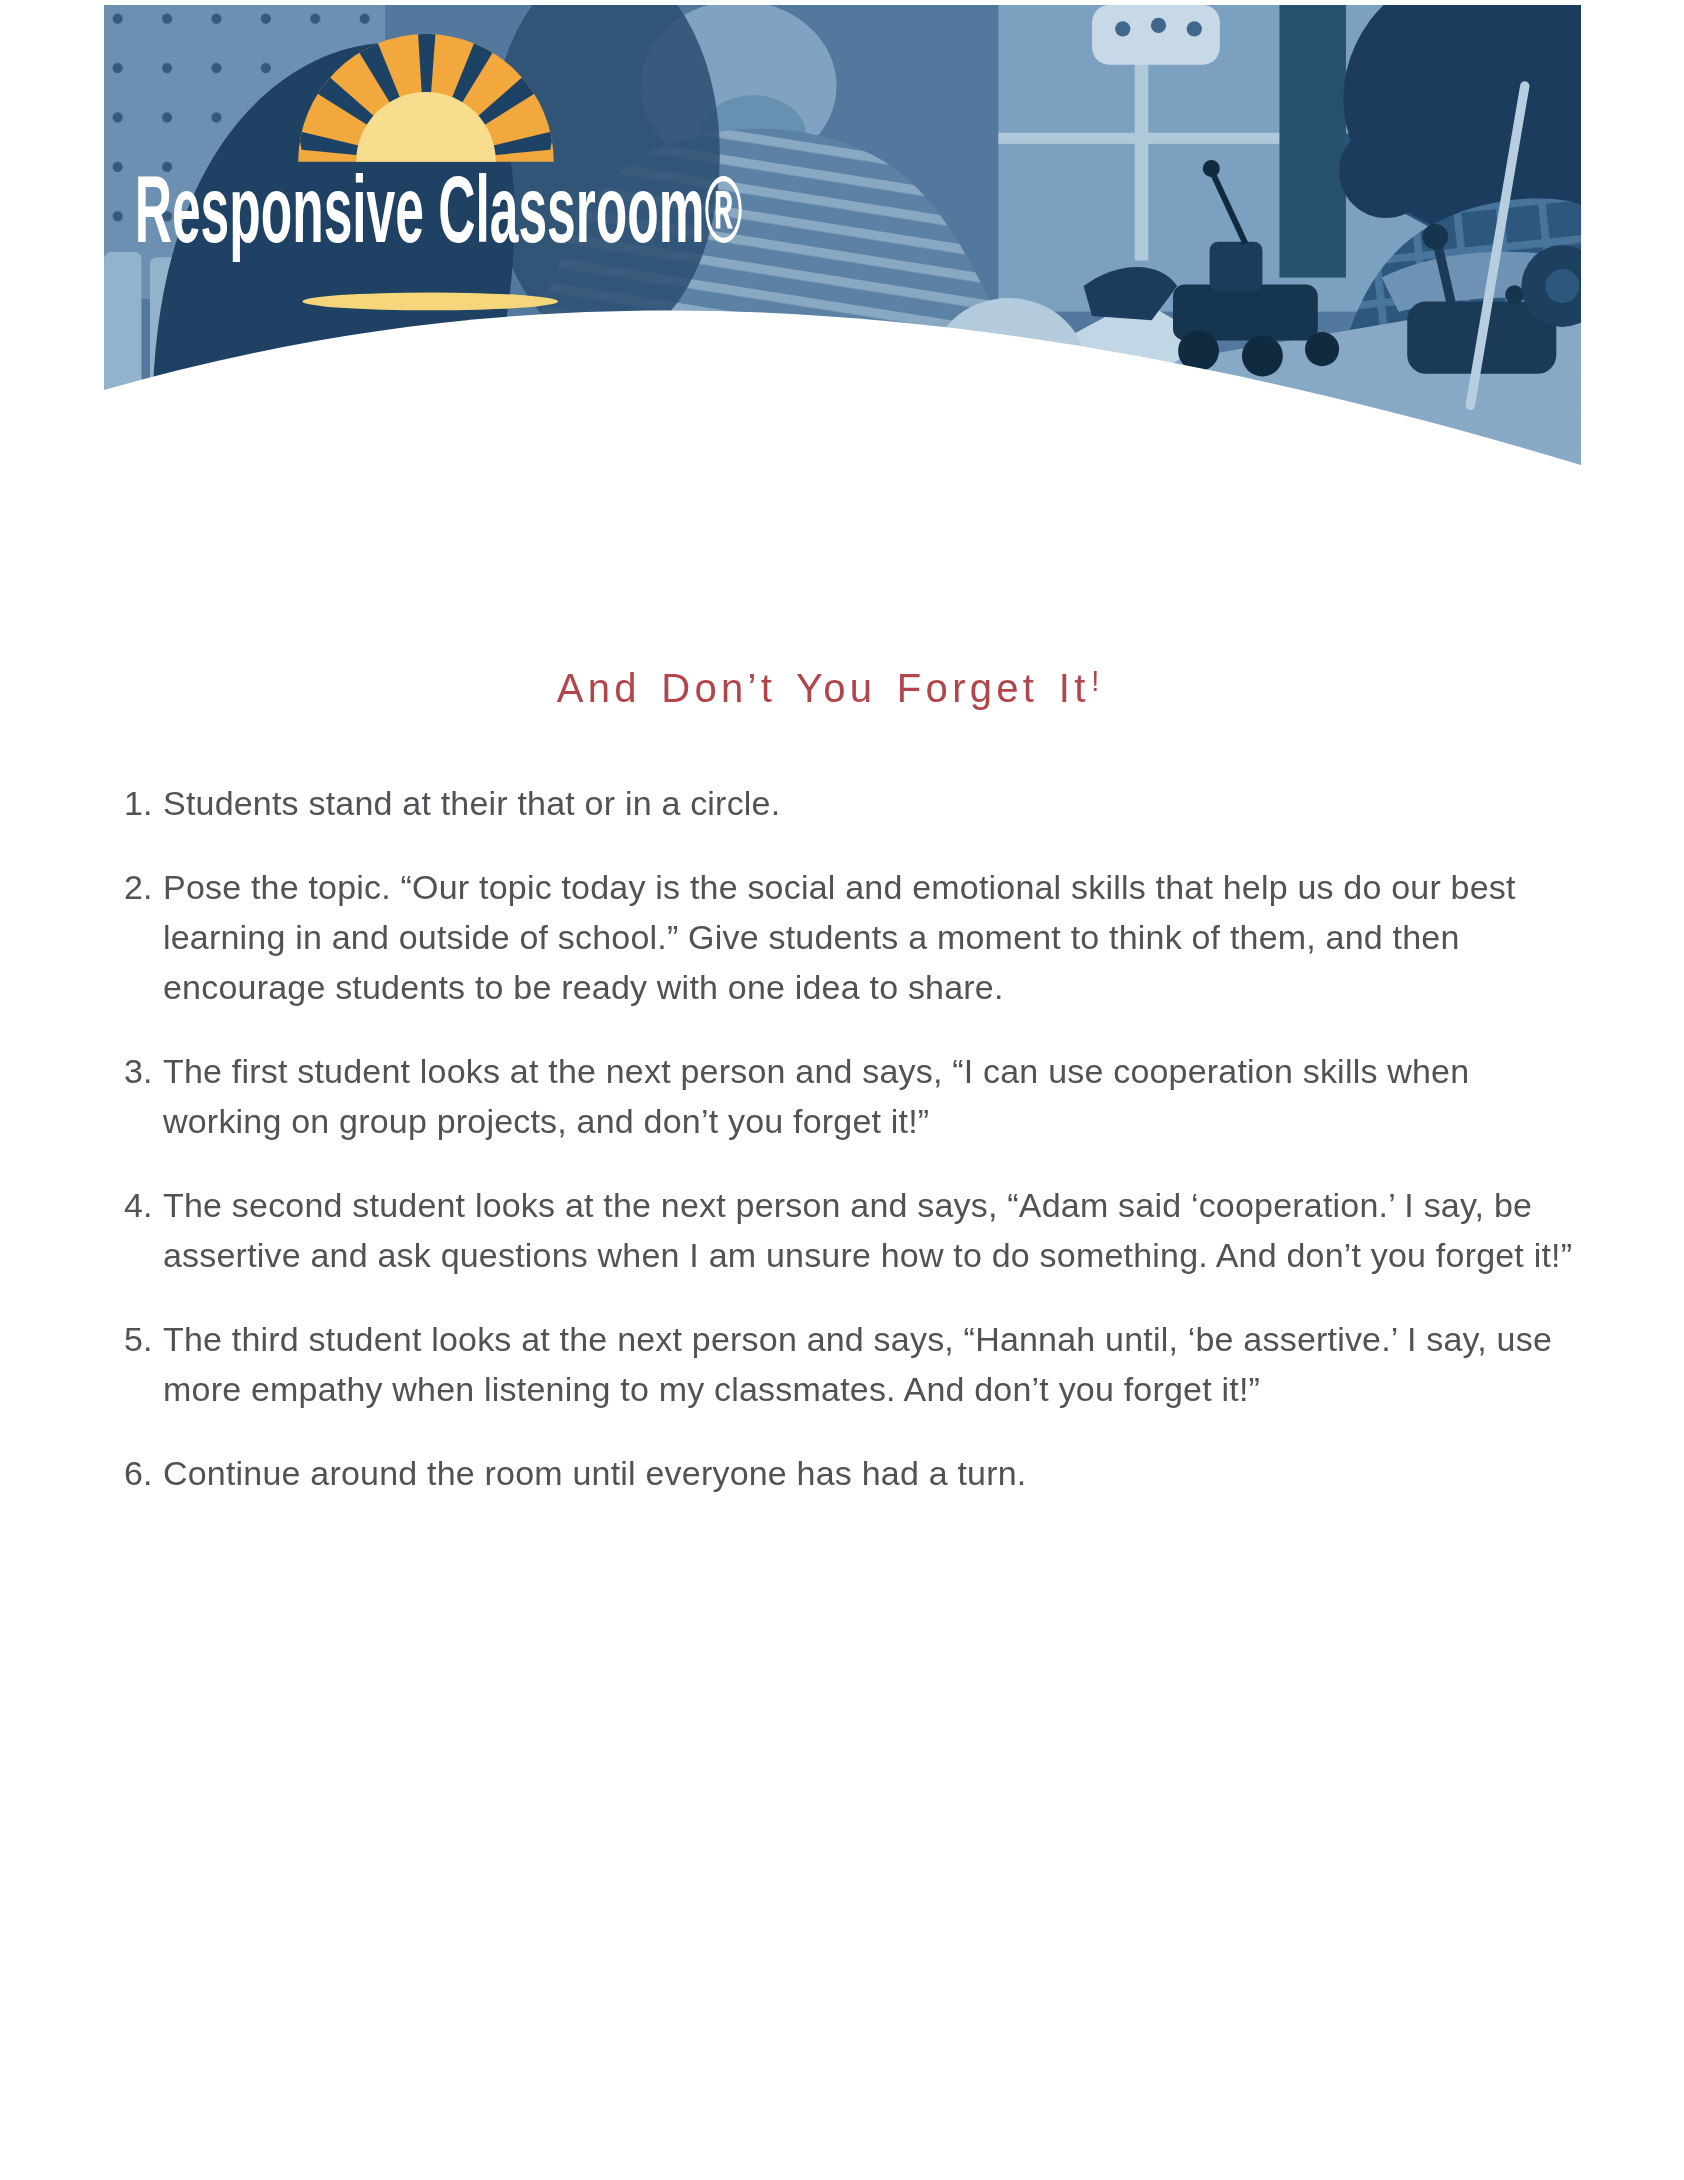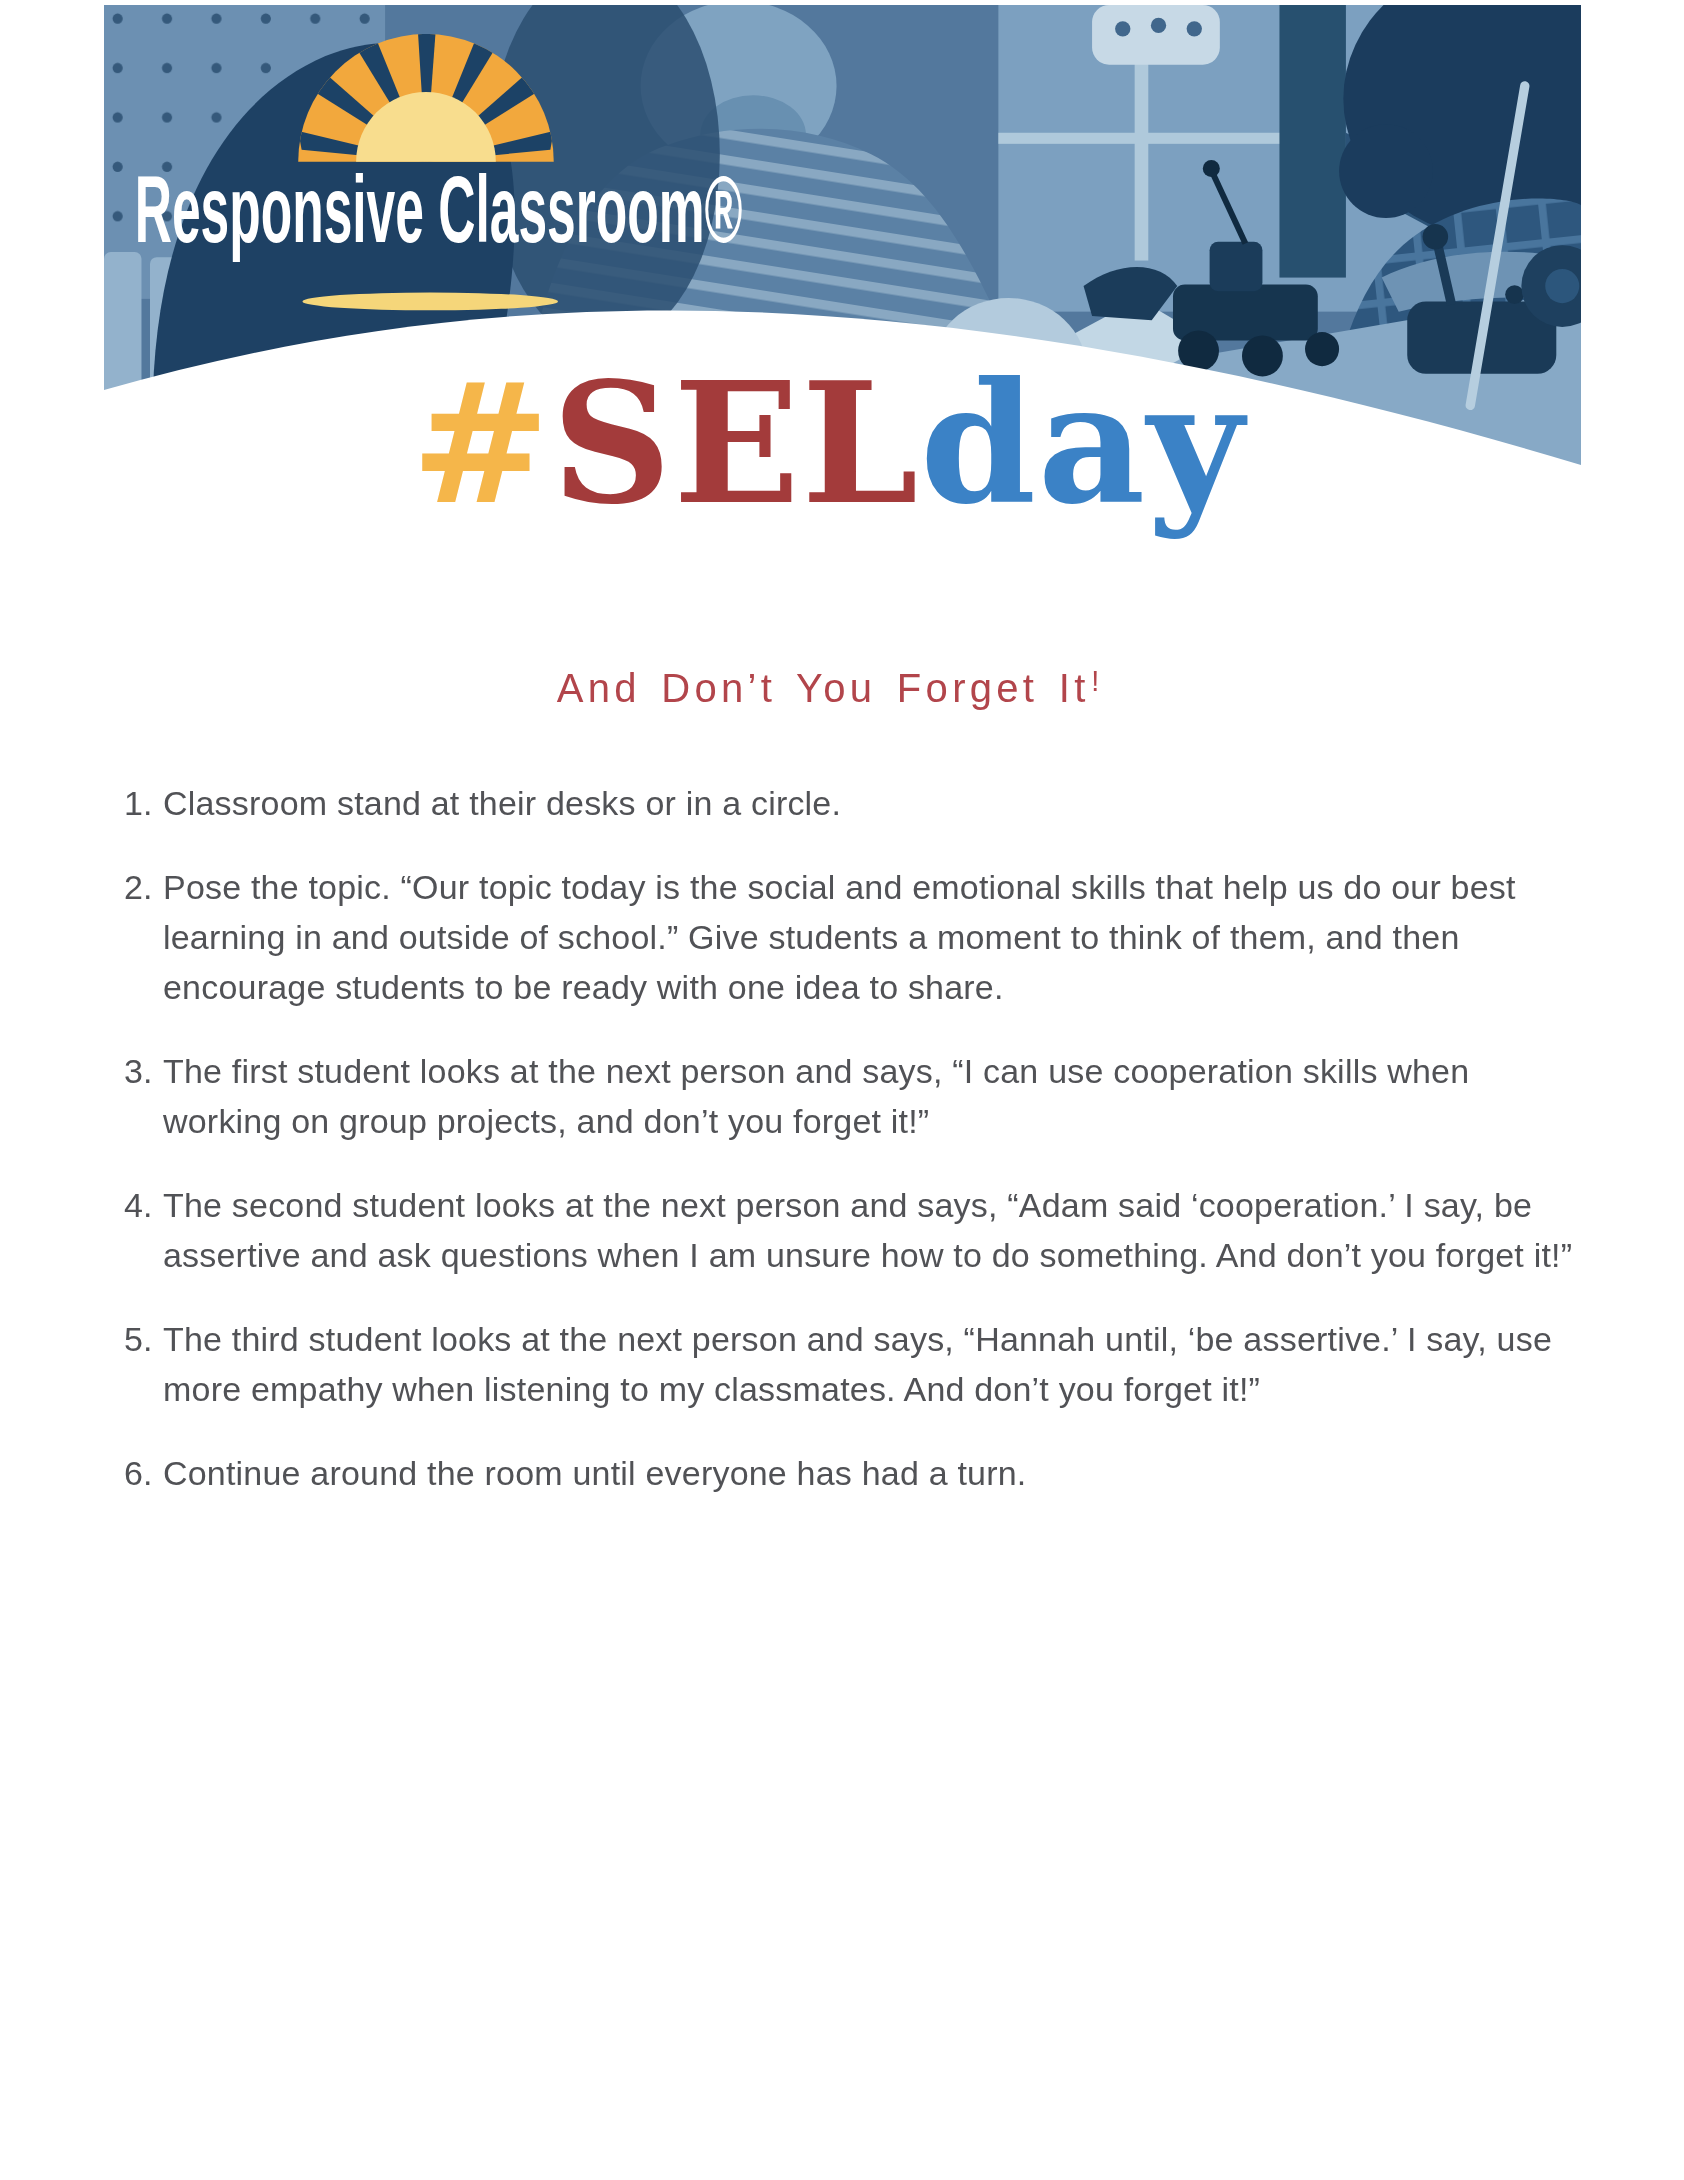--- a/index.html
+++ b/index.html
@@ -190,33 +190,30 @@
         </g>
         <path d="M 296 184 A 82 82 0 0 1 460 184 Z" fill="#F8DD8E"></path>
       </g>
       <ellipse cx="383" cy="348" rx="150" ry="10.5" fill="#F5D67A"></ellipse>
       <g transform="translate(36,278) scale(0.55,1)">
         <text x="0" y="0" font-family="Liberation Sans, sans-serif" font-weight="bold" font-size="110" fill="#FFFFFF">Responsive Classroom®</text>
       </g>
     </svg>
   </div>
 
-  <div class="selday">
-    <span class="hash">#</span><span class="sel">SEL</span><span class="day">day</span>
-  </div>
 
 
   <div class="subtitle">
     <span>And Don’t You Forget It</span><span class="bang">!</span>
   </div>
 
   <ol class="steps">
     <li>
       <span class="num">1.</span>
-      <span class="txt">Classroom stand at their desks or in a circle.</span>
+      <span class="txt">Students stand at their that or in a circle.</span>
     </li>
     <li>
       <span class="num">2.</span>
       <span class="txt">Pose the topic. “Our topic today is the social and emotional skills that help us do our best learning in and outside of school.” Give students a moment to think of them, and then encourage students to be ready with one idea to share.</span>
     </li>
     <li>
       <span class="num">3.</span>
       <span class="txt">The first student looks at the next person and says, “I can use cooperation skills when working on group projects, and don’t you forget it!”</span>
     </li>
     <li>

